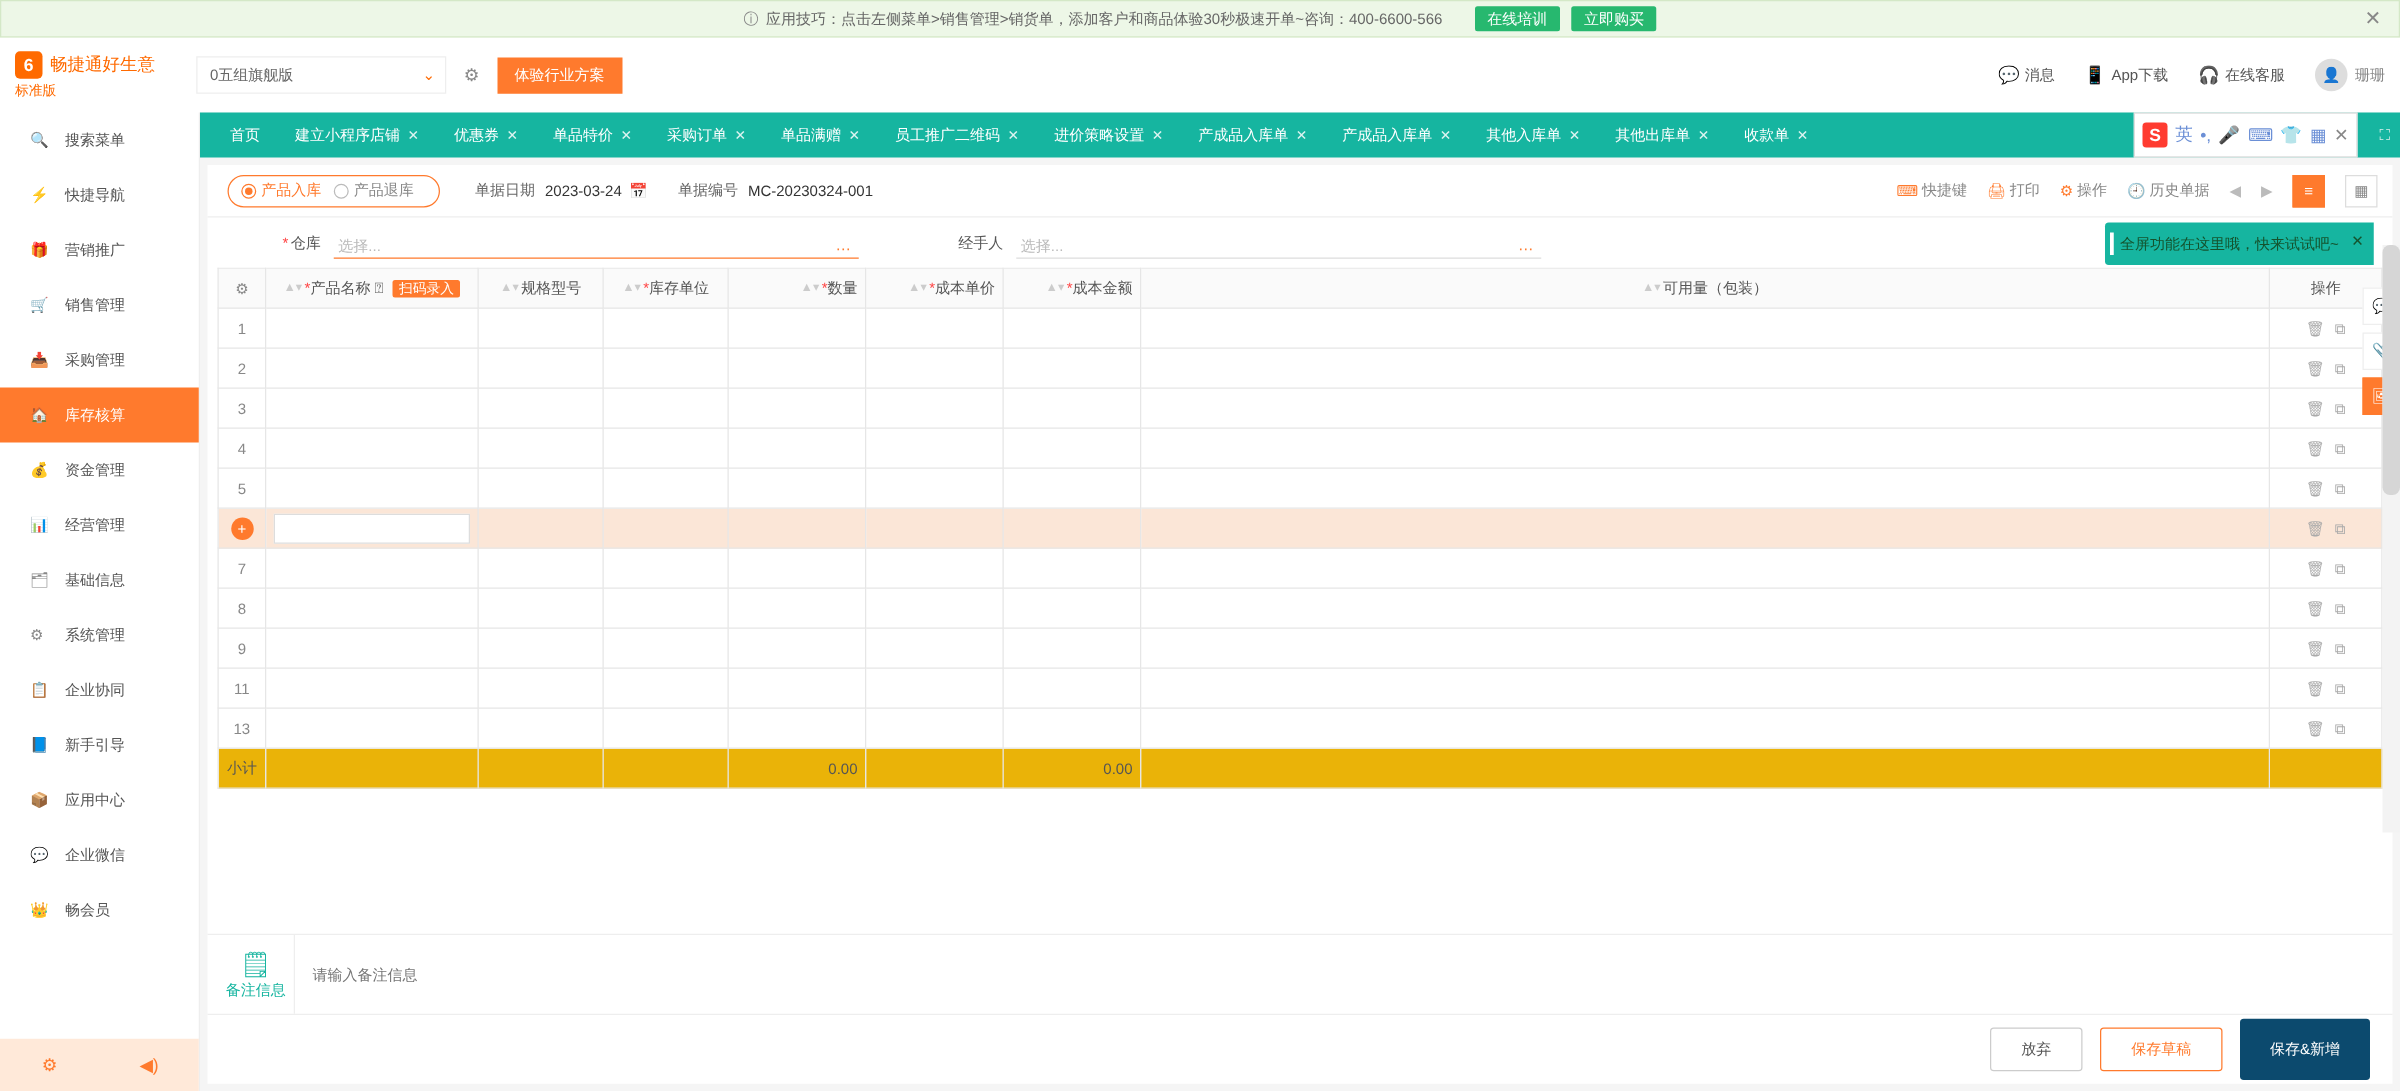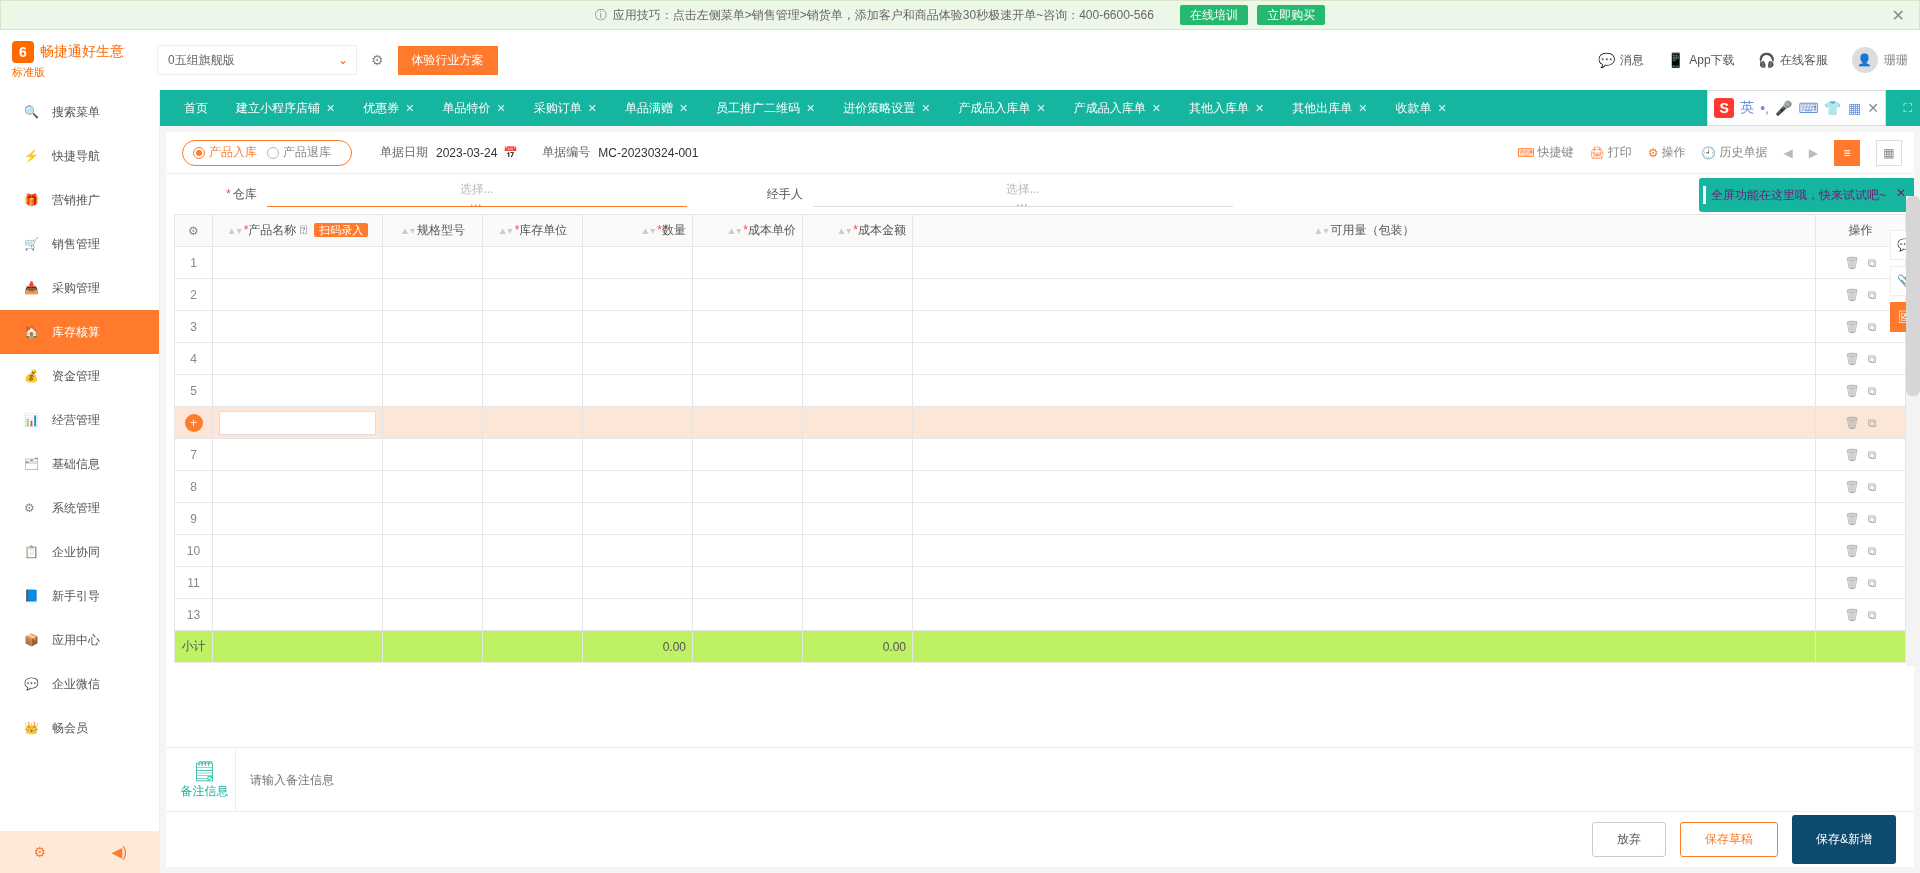--- a/index.html
+++ b/index.html
@@ -60,41 +60,41 @@
 .wtop-right { position:absolute; right:12px; display:flex; align-items:center; gap:16px; }
 .wtop-right .lnk { color:#888; display:flex; align-items:center; cursor:pointer; }
 .wtop-right .lnk .ic { color:#ff7a2d; margin-right:3px; }
 .viewbtn { width:26px; height:26px; border:1px solid #ddd; display:flex; align-items:center; justify-content:center; color:#888; cursor:pointer; }
 .viewbtn.on { background:#ff7a2d; color:#fff; border-color:#ff7a2d; }
 
 .filters { height:40px; display:flex; align-items:center; padding:0 60px; gap:80px; }
 .fld { display:flex; align-items:center; }
 .fld .req { color:#f44; margin-right:2px; }
 .fld .lbl { color:#555; margin-right:10px; }
-.fld .input { width:420px; border-bottom:1px solid #ff7a2d; height:26px; display:flex; align-items:center; justify-content:space-between; color:#bbb; padding:0 4px;flex-direction:column; }
+.fld .input { width:420px; border-bottom:1px solid #ff7a2d; height:26px; display:flex; align-items:flex-end; justify-content:space-between; color:#bbb; padding:0 4px; }
 .fld .input.plain { border-bottom:1px solid #ddd; }
 .fld .more { color:#ff7a2d; letter-spacing:2px; cursor:pointer; }
 
-.hint { position:absolute; right:0; top:46px; background:#16b5a0; color:#701a75; padding:8px 28px 8px 12px; border-radius:3px 0 0 3px; max-width:220px; line-height:1.5;text-align:center; }
+.hint { position:absolute; right:15px; top:46px; background:#16b5a0; color:#14532d; padding:8px 28px 8px 12px; border-radius:3px 0 0 3px; max-width:220px; line-height:1.5;text-align:center; }
 .hint .bar { position:absolute; left:4px; top:8px; bottom:8px; width:3px; background:#fff; }
 .hint .x { position:absolute; right:8px; top:6px; cursor:pointer; }
 
 .tbl-wrap { flex:1; overflow:auto; padding:0 8px; }
 table { border-collapse:collapse; width:100%; table-layout:fixed; }
 th,td { border:1px solid #e6e6e6; height:32px; padding:0 6px; font-size:12px; }
 th { background:#fafafa; font-weight:normal; color:#555; }
 th .req { color:#f44; }
 th .sort { color:#ccc; margin-right:2px; font-size:10px; display:inline-block; line-height:8px; vertical-align:middle; }
 .col-idx { width:38px; text-align:center; color:#888; }
 .col-op { width:90px; text-align:center; }
 .scan-tag { background:#ff7a2d; color:#fff; padding:1px 5px; border-radius:2px; margin-left:4px; font-size:11px; }
 tr.addrow td { background:#fbe6d7; }
 tr.addrow .plus { width:18px; height:18px; background:#ff7a2d; color:#fff; border-radius:50%; display:inline-flex; align-items:center; justify-content:center; cursor:pointer; }
 tr.addrow .cell-input { background:#fff; height:24px; border:1px solid #ddd; width:100%; }
-tr.total td { background:#bef264; text-align:center; color:#555;margin-top:36px; }
+tr.total td { background:#eab308; text-align:center; color:#555;margin-top:36px; }
 .op-ic { color:#aaa; margin:0 4px; cursor:pointer; }
 
 .remark { border-top:1px solid #eee; display:flex; align-items:center; height:64px; padding:0 8px; }
 .remark .rm-lbl { width:62px; display:flex; flex-direction:column; align-items:center; border-right:1px solid #eee; height:100%; justify-content:center; color:#16b5a0; }
 .remark .rm-lbl .ic { font-size:20px; }
 .remark input { flex:1; border:none; outline:none; padding:0 14px; color:#888; height:100%; }
 
 .footer { border-top:1px solid #eee; height:56px; display:flex; align-items:center; justify-content:flex-end; padding:0 18px; gap:14px;text-align:right; }
 .btn-o { border:1px solid #ccc; background:#fff; color:#555; padding:8px 24px; border-radius:3px; cursor:pointer; }
 .btn-o.orange { border-color:#ff7a2d; color:#ff7a2d; }
@@ -471,31 +471,20 @@
                 <td></td>
                 <td></td>
                 <td></td>
                 <td></td>
                 <td></td>
                 <td></td>
                 <td></td>
                 <td class="col-op"><span class="op-ic">🗑</span><span class="op-ic">⧉</span></td>
               </tr>
               <tr>
-                <td class="col-idx">10</td>
-                <td></td>
-                <td></td>
-                <td></td>
-                <td></td>
-                <td></td>
-                <td></td>
-                <td></td>
-                <td class="col-op"><span class="op-ic">🗑</span><span class="op-ic">⧉</span></td>
-              </tr>
-              <tr>
                 <td class="col-idx">11</td>
                 <td></td>
                 <td></td>
                 <td></td>
                 <td></td>
                 <td></td>
                 <td></td>
                 <td></td>
                 <td class="col-op"><span class="op-ic">🗑</span><span class="op-ic">⧉</span></td>
               </tr>

